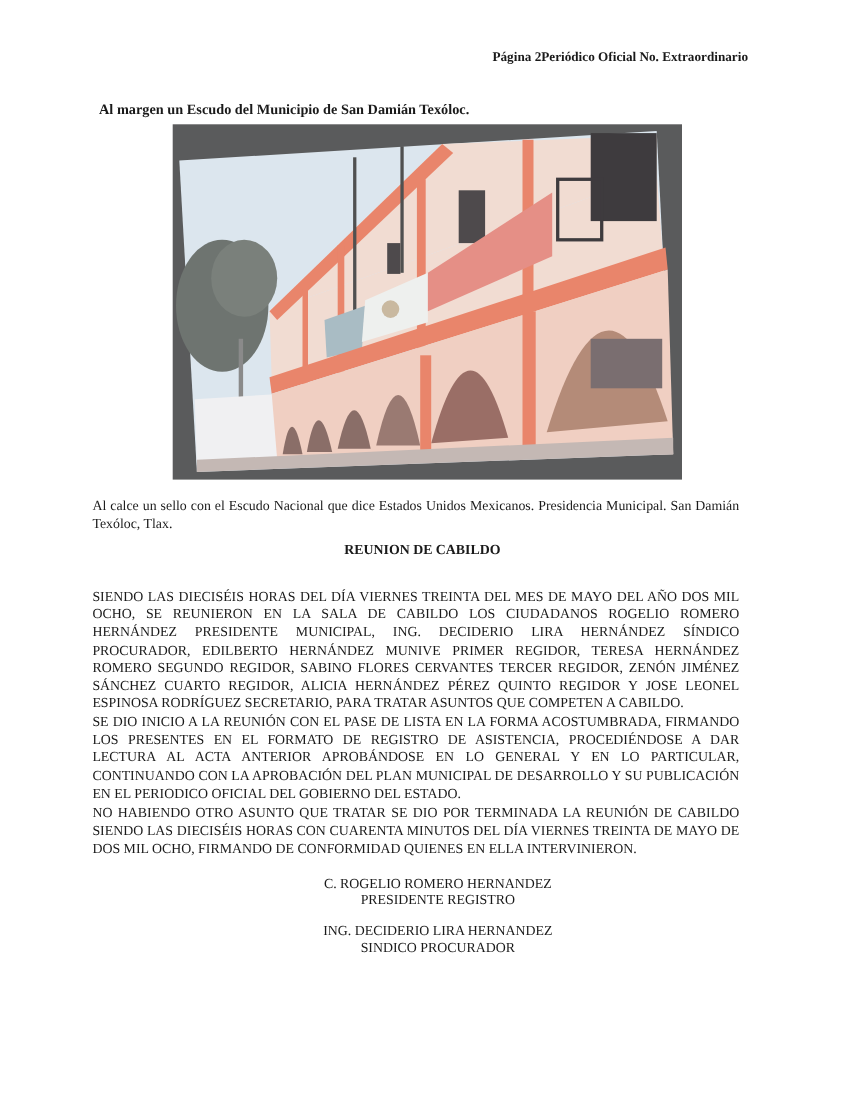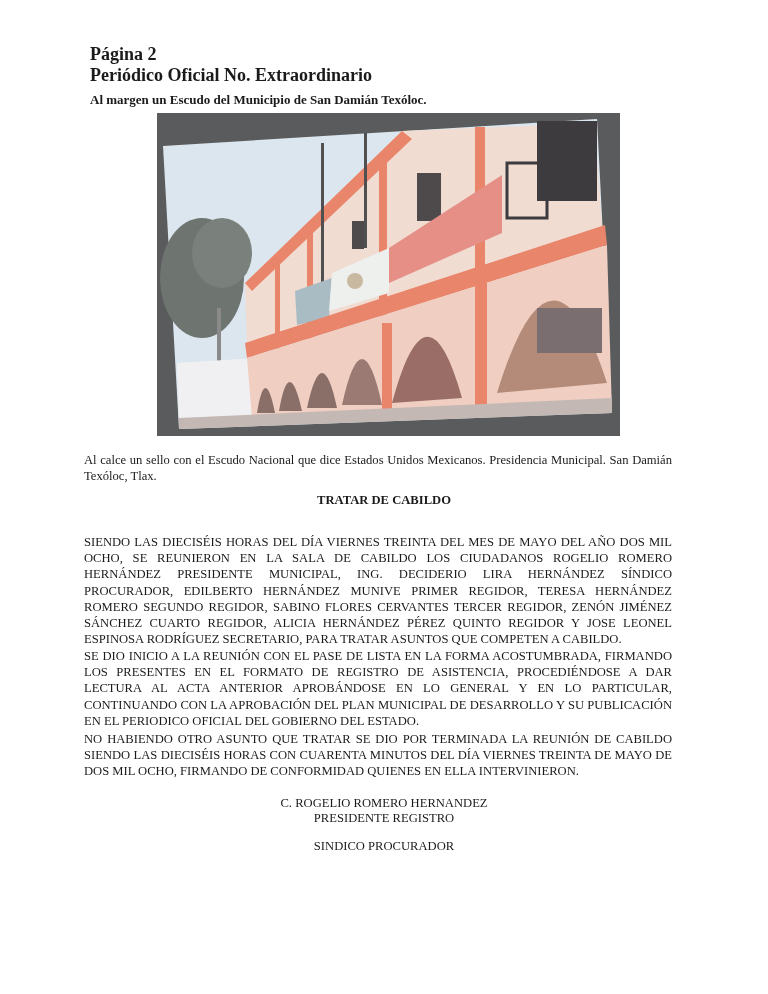--- a/index.html
+++ b/index.html
@@ -4,21 +4,21 @@
   <style>
     html, body { margin: 0; padding: 0; background: #ffffff; }
     body {
       width: 768px; height: 994px; position: relative; overflow: hidden;
       font-family: "Liberation Serif", "DejaVu Serif", serif;
       color: #1a1a1a;
     }
     .header {
       position: absolute; top: 44px; left: 90px; right: 88px;
       display: flex; justify-content: flex-end;
-      font-weight: bold; font-size: 18px; flex-direction: column;
+      font-weight: bold; font-size: 12px;
     }
     .margin-note { position: absolute; top: 92px; left: 90px; font-size: 13px; font-weight: bold; }
 
     
     .photo {
       position: absolute; left: 157px; top: 113px; width: 463px; height: 323px;
       background: #5a5b5c; overflow: hidden;
     }
     .photo svg { display: block; width: 100%; height: 100%; }
 
@@ -28,21 +28,21 @@
     }
     .calce { top: 452px; }
     .title-block {
       position: absolute; top: 492px; left: 90px; width: 588px; text-align: center;
       font-weight: bold; font-size: 12.6px; line-height: 16px;
     }
     .p1 { top: 534px; text-transform: none; }
     .p2 { top: 648px; }
     .p3 { top: 731px; }
     .signatures {
-      position: absolute; top: 796px; left: 90px; width: 588px; text-align: center;
+      position: absolute; top: 796px; left: 104px; width: 588px; text-align: center;
       font-size: 12.6px; line-height: 14.5px;
     }
     .sig { margin-bottom: 14px; }
     .sig div { margin: 0; }
   </style>
 </head>
 <body>
 
 <div class="header">
   <span>Página 2</span>
@@ -98,28 +98,29 @@
     <rect x="225" y="210" width="10" height="90" fill="#e9856b"></rect>
     <rect x="318" y="170" width="12" height="130" fill="#e9856b"></rect>
 
     <polygon points="22,305 455,285 455,300 22,316" fill="#c4b8b4"></polygon>
   </svg>
 </div>
 
 <div class="body-text calce">Al calce un sello con el Escudo Nacional que dice Estados Unidos Mexicanos. Presidencia Municipal. San Damián Texóloc, Tlax.</div>
 
 <div class="title-block">
-  <div>TRATAR DE CABILDO</div>
+  <div>REUNION DE CABILDO</div>
 </div>
 
 <div class="body-text p1">SIENDO LAS DIECISÉIS HORAS DEL DÍA VIERNES TREINTA DEL MES DE MAYO DEL AÑO DOS MIL OCHO, SE REUNIERON EN LA SALA DE CABILDO LOS CIUDADANOS ROGELIO ROMERO HERNÁNDEZ PRESIDENTE MUNICIPAL, ING. DECIDERIO LIRA HERNÁNDEZ SÍNDICO PROCURADOR, EDILBERTO HERNÁNDEZ MUNIVE PRIMER REGIDOR, TERESA HERNÁNDEZ ROMERO SEGUNDO REGIDOR, SABINO FLORES CERVANTES TERCER REGIDOR, ZENÓN JIMÉNEZ SÁNCHEZ CUARTO REGIDOR, ALICIA HERNÁNDEZ PÉREZ QUINTO REGIDOR Y JOSE LEONEL ESPINOSA RODRÍGUEZ SECRETARIO, PARA TRATAR ASUNTOS QUE COMPETEN A CABILDO.</div>
 <div class="body-text p2">SE DIO INICIO A LA REUNIÓN CON EL PASE DE LISTA EN LA FORMA ACOSTUMBRADA, FIRMANDO LOS PRESENTES EN EL FORMATO DE REGISTRO DE ASISTENCIA, PROCEDIÉNDOSE A DAR LECTURA AL ACTA ANTERIOR APROBÁNDOSE EN LO GENERAL Y EN LO PARTICULAR, CONTINUANDO CON LA APROBACIÓN DEL PLAN MUNICIPAL DE DESARROLLO Y SU PUBLICACIÓN EN EL PERIODICO OFICIAL DEL GOBIERNO DEL ESTADO.</div>
 <div class="body-text p3">NO HABIENDO OTRO ASUNTO QUE TRATAR SE DIO POR TERMINADA LA REUNIÓN DE CABILDO SIENDO LAS DIECISÉIS HORAS CON CUARENTA MINUTOS DEL DÍA VIERNES TREINTA DE MAYO DE DOS MIL OCHO, FIRMANDO DE CONFORMIDAD QUIENES EN ELLA INTERVINIERON.</div>
 
 <div class="signatures">
   <div class="sig">
     <div>C. ROGELIO ROMERO HERNANDEZ</div>
     <div>PRESIDENTE REGISTRO</div>
   </div>
   <div class="sig">
+    <div>ING. DECIDERIO LIRA HERNANDEZ</div>
     <div>SINDICO PROCURADOR</div>
   </div>
 </div>
 
 </body></html>

